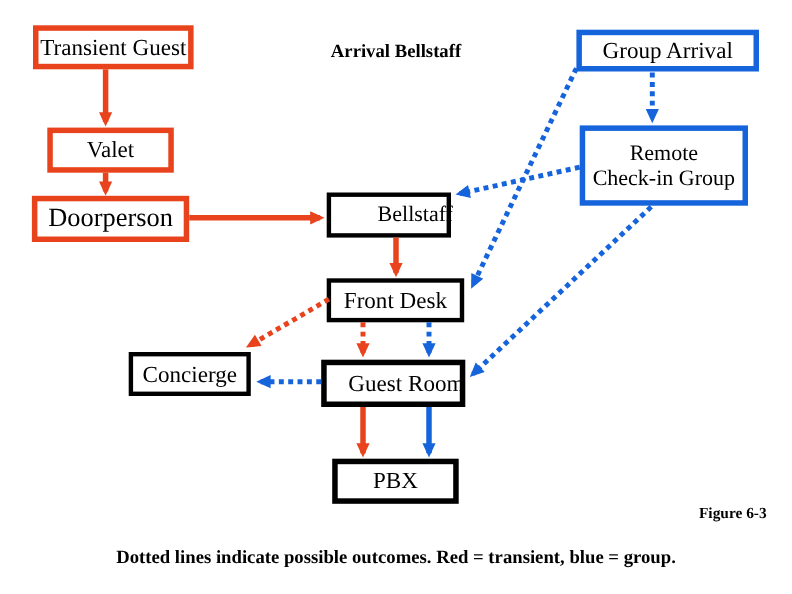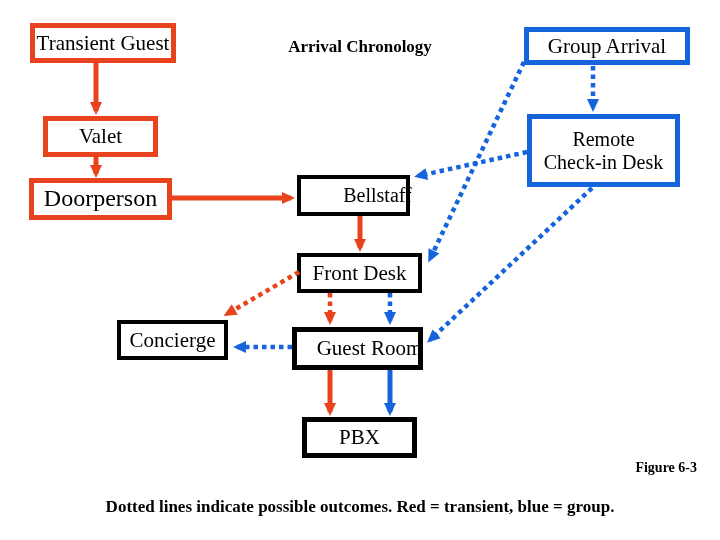--- a/index.html
+++ b/index.html
@@ -75,34 +75,34 @@
     <line x1="330" y1="293" x2="330" y2="321" class="dot-red" marker-end="url(#mh-red)"></line>
 
     <line x1="593" y1="66" x2="593" y2="108" class="dot-blue" marker-end="url(#mh-blue)"></line>
     <line x1="527" y1="152" x2="418" y2="176" class="dot-blue" marker-end="url(#mh-blue)"></line>
     <line x1="524" y1="62" x2="430" y2="259" class="dot-blue" marker-end="url(#mh-blue)"></line>
     <line x1="592" y1="188" x2="430" y2="340" class="dot-blue" marker-end="url(#mh-blue)"></line>
     <line x1="390" y1="293" x2="390" y2="321" class="dot-blue" marker-end="url(#mh-blue)"></line>
     <line x1="292" y1="347" x2="237" y2="347" class="dot-blue" marker-end="url(#mh-blue)"></line>
   </svg>
 
-  <div class="title">Arrival Chronology</div>
+  <div class="title">Arrival Bellstaff</div>
 
   <div class="box b-red" id="transient-guest">
     <span>Transient Guest</span>
   </div>
   <div class="box b-blue" id="group-arrival">
     <span>Group Arrival</span>
   </div>
   <div class="box b-red" id="valet">
     <span>Valet</span>
   </div>
   <div class="box b-blue" id="remote-checkin">
     <span>Remote</span>
-    <span>Check-in Desk</span>
+    <span>Check-in Group</span>
   </div>
   <div class="box b-red" id="doorperson">
     <span>Doorperson</span>
   </div>
   <div class="box b-blk4" id="bellstaff">
     <span>Bellstaff</span>
   </div>
   <div class="box b-blk4" id="front-desk">
     <span>Front Desk</span>
   </div>

